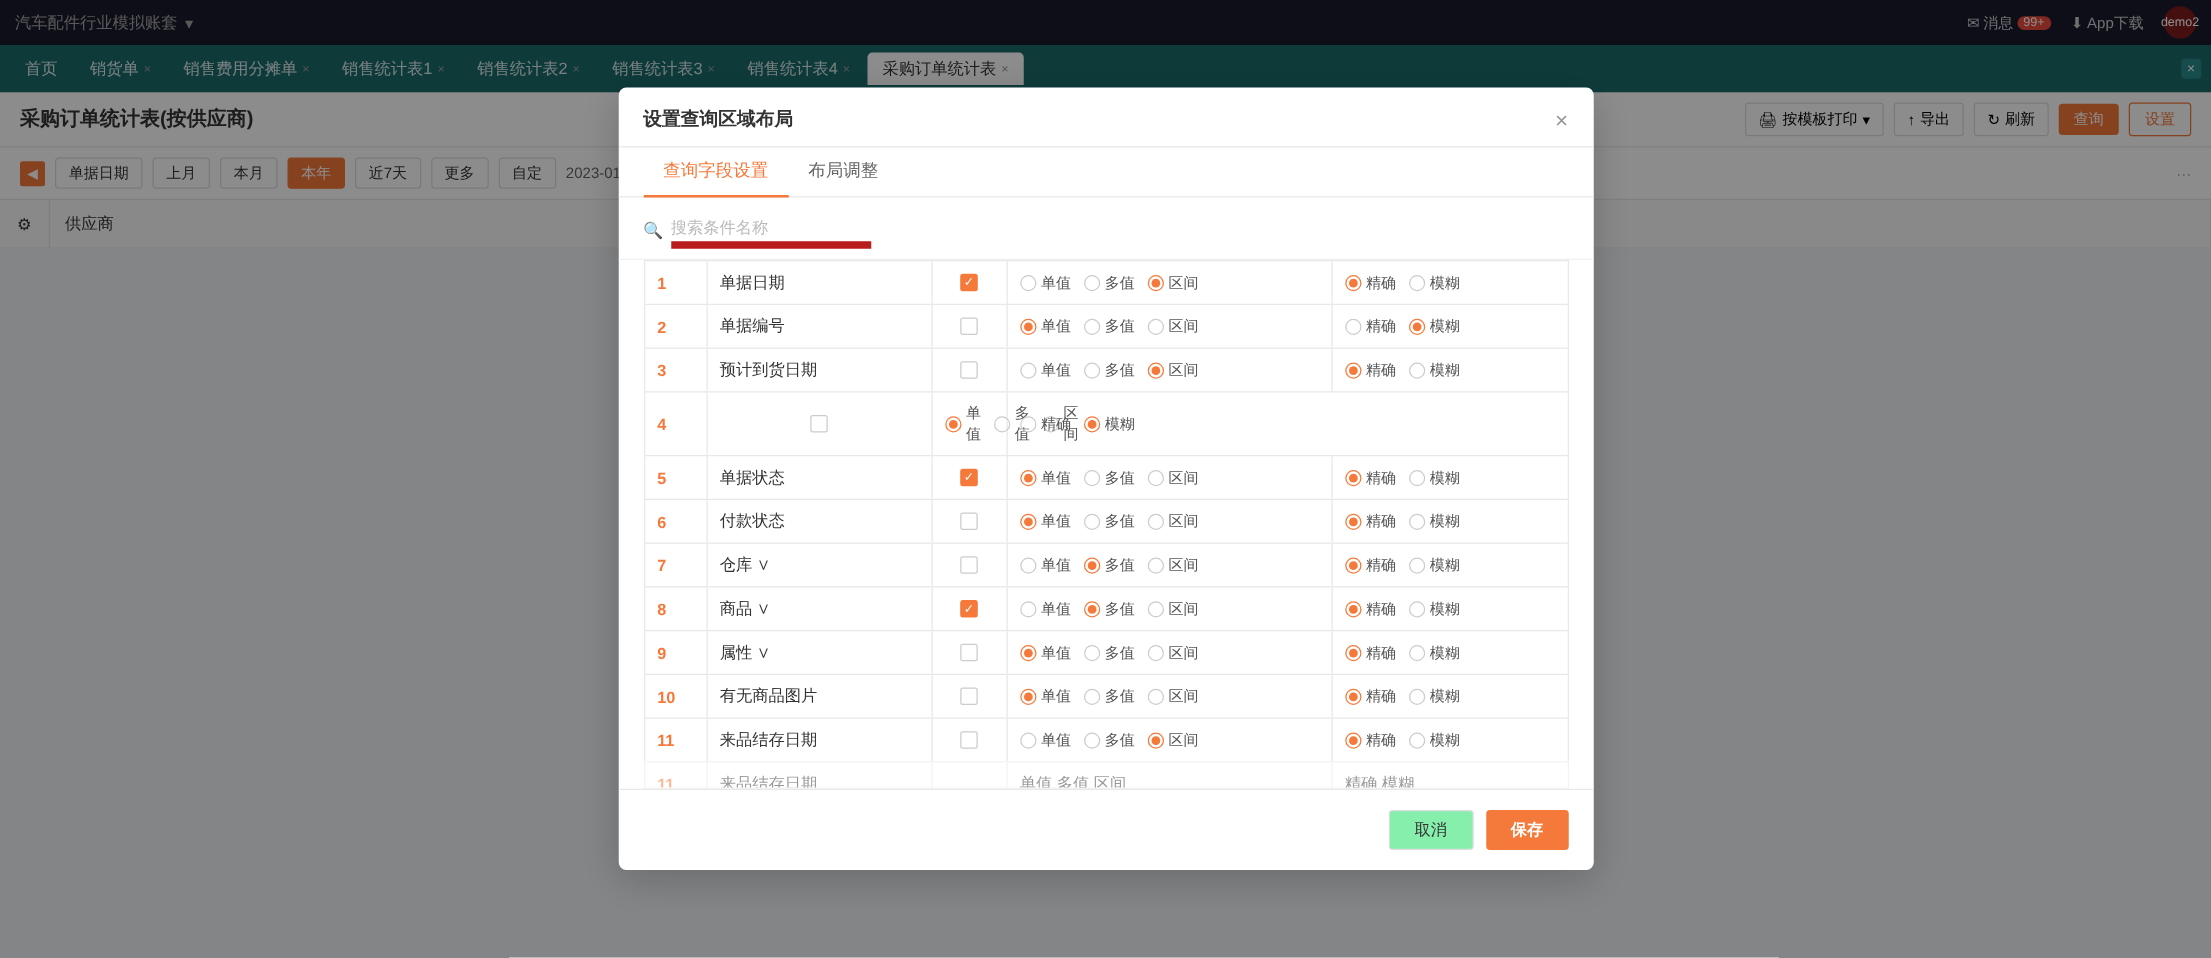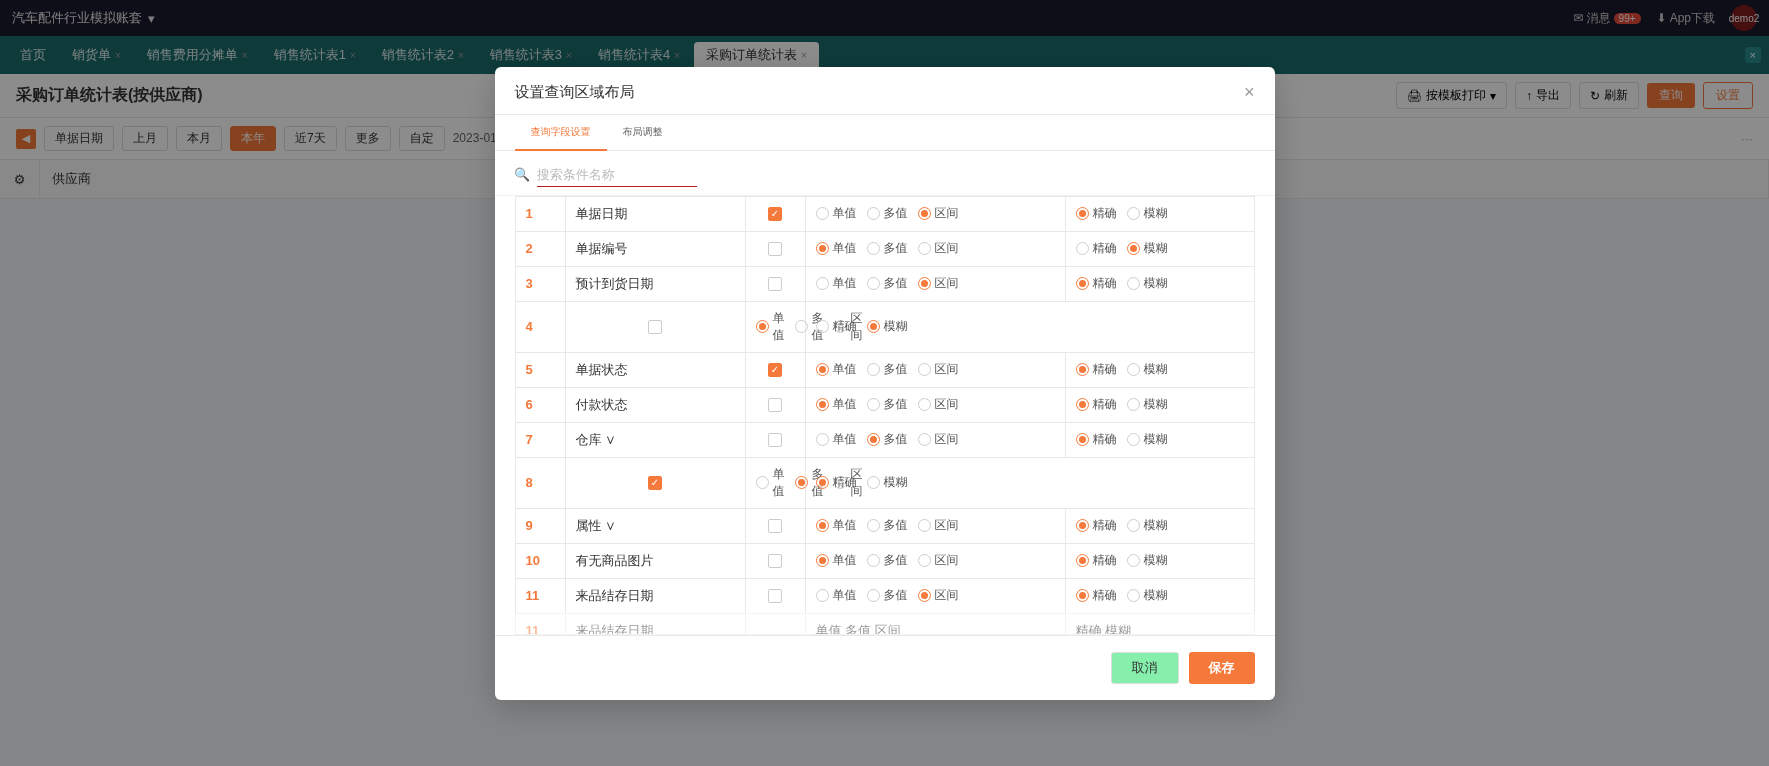--- a/index.html
+++ b/index.html
@@ -8,21 +8,21 @@
     
     .top-bar {
       height: 36px;
       background: #1a1a2e;
       display: flex;
       align-items: center;
       justify-content: space-between;
       padding: 0 12px;
       color: #ccc;
     }
-    .top-bar-left { font-size: 13px; color: #e5e5e5; display: flex; align-items: center; gap: 6px; }
+    .top-bar-left { font-size: 13px; color: #a3a3a3; display: flex; align-items: center; gap: 6px; }
     .top-bar-right { display: flex; align-items: center; gap: 16px; font-size: 12px; color: #ccc; }
     .badge { background: #e74c3c; color: white; border-radius: 10px; padding: 0 5px; font-size: 10px; }
     .avatar { width: 26px; height: 26px; border-radius: 50%; background: #7f1d1d; display: inline-flex; align-items: center; justify-content: center; color: white; font-size: 11px; }
 
     
     .tab-bar {
       height: 38px;
       background: #1a6b6b;
       display: flex;
       align-items: center;
@@ -107,53 +107,53 @@
       display: flex;
       flex-direction: column;
     }
     .dialog-header {
       padding: 16px 20px 12px;
       border-bottom: 1px solid #e8e8e8;
       display: flex;
       align-items: center;
       justify-content: space-between;
     }
-    .dialog-title { font-size: 15px; font-weight: normal; color: #333; }
+    .dialog-title { font-size: 15px; font-weight: bold; color: #333; }
     .dialog-close { cursor: pointer; color: #999; font-size: 18px; line-height: 1; }
 
     
     .dialog-tabs {
       padding: 0 20px;
       border-bottom: 1px solid #e8e8e8;
       display: flex;
       gap: 0;
     }
     .dialog-tab {
       padding: 10px 16px;
       cursor: pointer;
-      font-size: 10px;
+      font-size: 14px;
       color: #666;
       border-bottom: 2px solid transparent;
       margin-bottom: -1px;
     }
     .dialog-tab.active { color: #f5793a; border-bottom-color: #f5793a; }
 
     
     .dialog-search {
       padding: 12px 20px 8px;
       display: flex;
       align-items: center;
       gap: 6px;
       border-bottom: 1px solid #f0f0f0;
     }
     .search-icon-wrap { color: #aaa; }
     .search-input {
       border: none;
       outline: none;
-      border-bottom: 1px solid #b91c1c;
+      border-bottom: 6px solid #b91c1c;
       padding: 4px 0;
       font-size: 13px;
       width: 160px;
       color: #333;
     }
     .search-input::placeholder { color: #bbb; }
 
     
     .dialog-table { flex: 1; overflow-y: auto; padding: 0 20px; }
     .dt-header {
@@ -521,20 +521,21 @@
             <div class="radio-group">
               <label class="radio-item"><span class="radio-dot selected"></span>精确</label>
               <label class="radio-item"><span class="radio-dot"></span>模糊</label>
             </div>
           </div>
         </div>
         <div class="dt-row">
           <div class="dt-cell">
             <span class="order-num">8</span>
           </div>
+          <div class="dt-cell">商品 ∨</div>
           <div class="dt-cell" style="justify-content: center;">
             <span class="cb checked"></span>
           </div>
           <div class="dt-cell">
             <div class="radio-group">
               <label class="radio-item"><span class="radio-dot"></span>单值</label>
               <label class="radio-item"><span class="radio-dot selected"></span>多值</label>
               <label class="radio-item"><span class="radio-dot"></span>区间</label>
             </div>
           </div>

